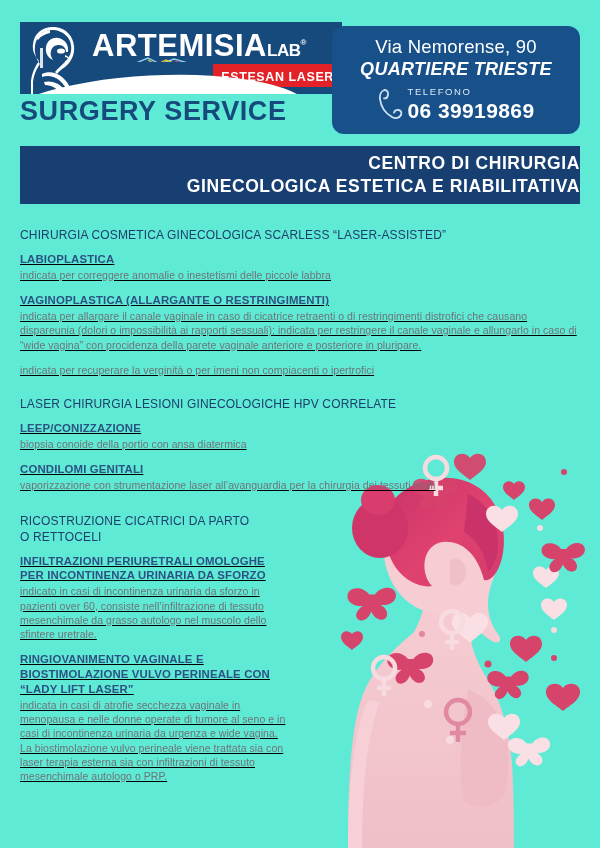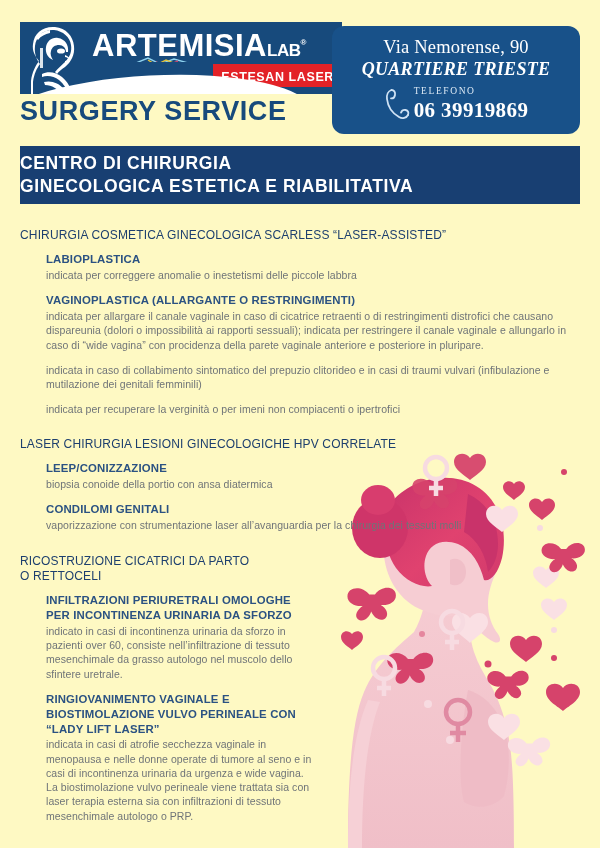--- a/index.html
+++ b/index.html
@@ -9,21 +9,21 @@
     height: 848px;
     background: #ffffff;
     font-family: "Liberation Sans", sans-serif;
     overflow: hidden;
     position: relative;
   }
 
   .page {
     position: absolute;
     inset: 0;
-    background: #fef9c3;
+    background: #5eead4;
   }
 
   
   .header {
     position: absolute;
     top: 22px;
     left: 20px;
     right: 20px;
     height: 112px;
   }
@@ -124,21 +124,20 @@
     position: absolute;
     right: 0;
     top: 4px;
     width: 248px;
     height: 108px;
     background: #185189;
     border-radius: 12px;
     color: #ffffff;
     text-align: center;
     padding-top: 11px;
-    font-family: Liberation Serif, serif;
   }
 
   .addr-street {
     font-size: 18.5px;
     line-height: 1.12;
     letter-spacing: 0.2px;
   }
 
   .addr-quarter {
     font-size: 18px;
@@ -177,21 +176,21 @@
   .banner {
     position: absolute;
     top: 146px;
     left: 20px;
     right: 20px;
     height: 58px;
     background: #183f72;
     color: #ffffff;
     display: flex;
     flex-direction: column;
-    align-items: flex-start;
+    align-items: flex-end;
     justify-content: center;
     text-align: center;
   }
 
   .banner-l1, .banner-l2 {
     font-size: 17.5px;
     font-weight: bold;
     letter-spacing: 0.6px;
     line-height: 1.34;
   }
@@ -208,21 +207,21 @@
 
   .section-title {
     color: #1d3f6e;
     font-size: 12px;
     font-weight: normal;
     letter-spacing: 0.15px;
     line-height: 1.26;
     margin-bottom: 9px;
   }
 
-  .entry { margin-left: 26px; margin-bottom: 11px; }
+  .entry { margin-bottom: 11px; text-decoration: underline; }
 
   .entry-title {
     color: #2b5282;
     font-size: 11.4px;
     font-weight: bold;
     letter-spacing: 0.15px;
     line-height: 1.3;
     margin-bottom: 1px;
   }
 
@@ -404,21 +403,20 @@
         <div class="entry-title">LABIOPLASTICA</div>
         <div class="entry-body">indicata per correggere anomalie o inestetismi delle piccole labbra</div>
       </div>
 
       <div class="entry">
         <div class="entry-title">VAGINOPLASTICA (ALLARGANTE O RESTRINGIMENTI)</div>
         <div class="entry-body">indicata per allargare il canale vaginale in caso di cicatrice retraenti o di restringimenti distrofici che causano dispareunia (dolori o impossibilità ai rapporti sessuali); indicata per restringere il canale vaginale e allungarlo in caso di “wide vagina” con procidenza della parete vaginale anteriore e posteriore in pluripare.</div>
       </div>
 
       <div class="entry">
-        <div class="entry-body">indicata in caso di collabimento sintomatico del prepuzio clitorideo e in casi di traumi vulvari (infibulazione e mutilazione dei genitali femminili)</div>
       </div>
 
       <div class="entry">
         <div class="entry-body">indicata per recuperare la verginità o per imeni non compiacenti o ipertrofici</div>
       </div>
     </div>
 
     <div class="section sec-2">
       <div class="section-title">LASER CHIRURGIA LESIONI GINECOLOGICHE HPV CORRELATE</div>
 

